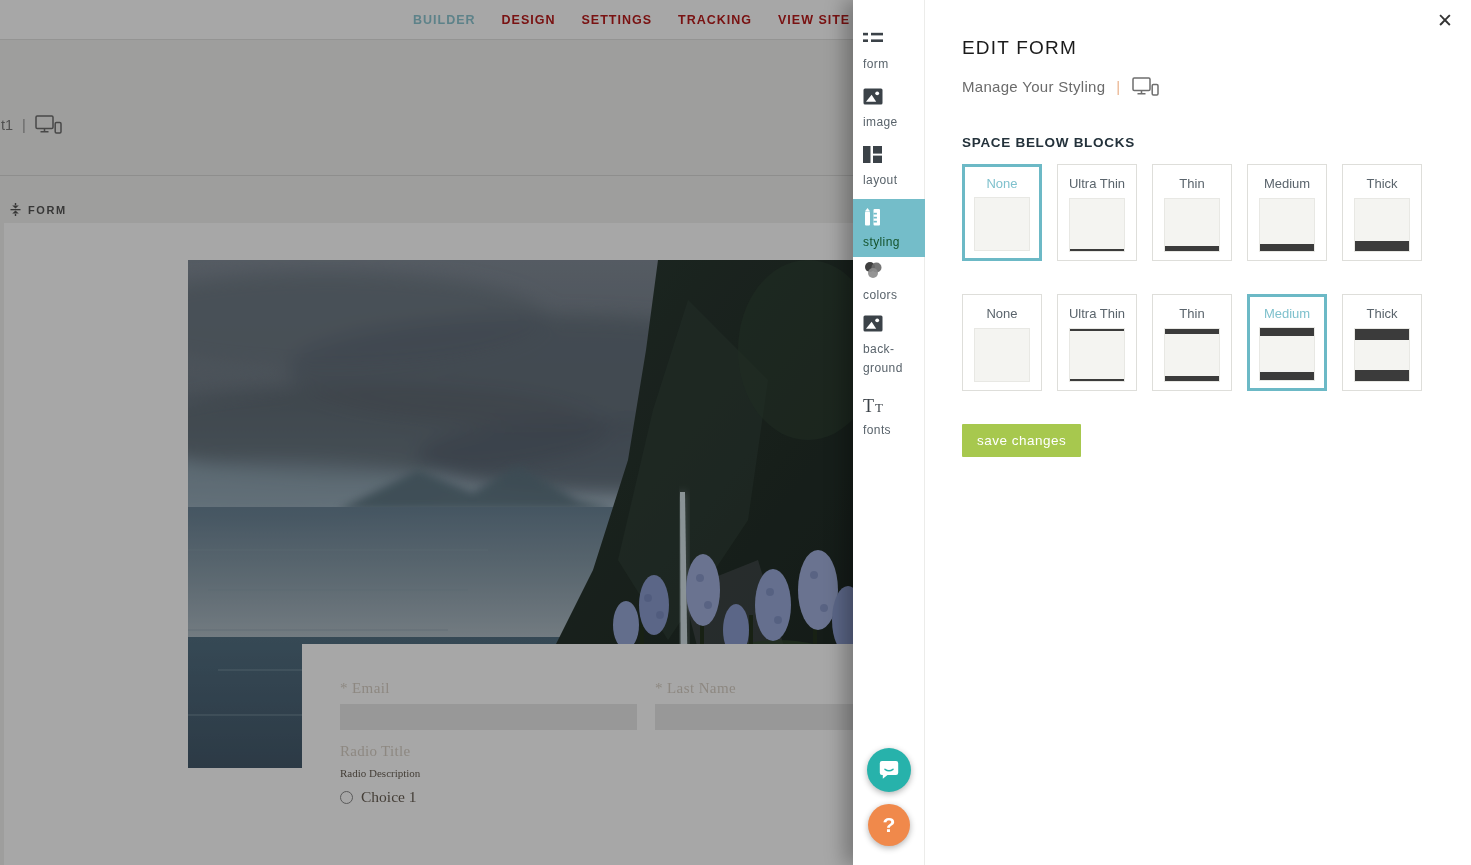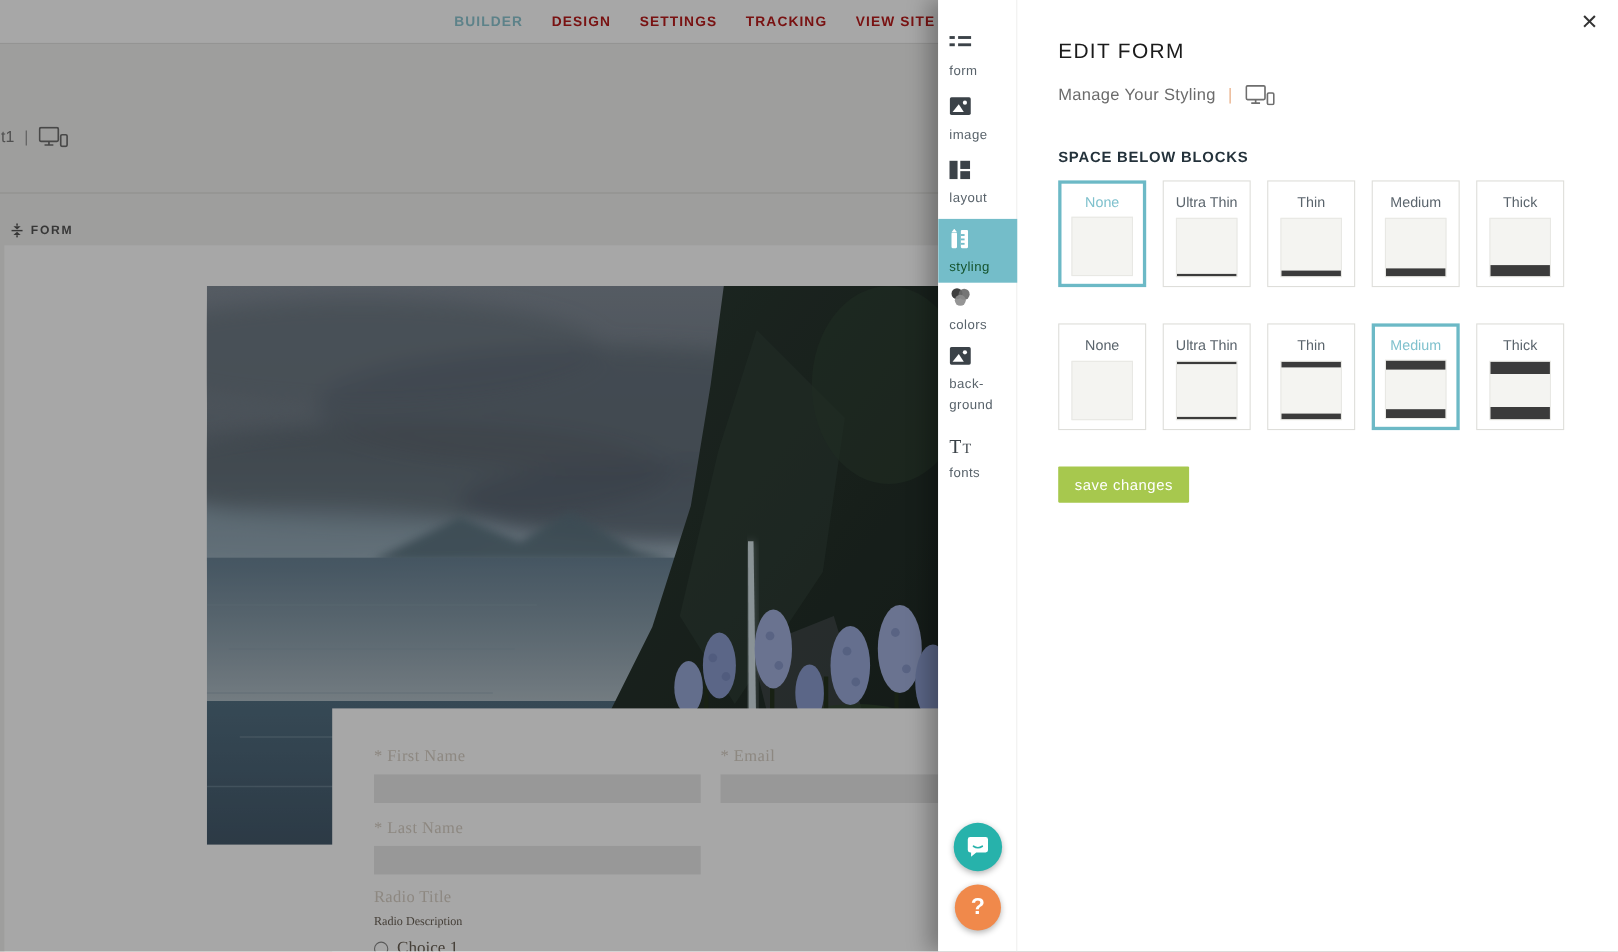--- a/index.html
+++ b/index.html
@@ -206,24 +206,20 @@
             <circle cx="626" cy="315" r="4"></circle>
               <circle cx="636" cy="348" r="4"></circle>
           </g>
         </g>
       </svg>
     </div>
 
     <div class="fields">
       <div class="fgrid" id="fieldsGrid">
           <div>
-            <div class="flabel">* First Name</div>
-            <div class="finput"></div>
-          </div>
-          <div>
             <div class="flabel">* Email</div>
             <div class="finput"></div>
           </div>
           <div>
             <div class="flabel">* Last Name</div>
             <div class="finput"></div>
           </div>
         </div>
       <div class="radio-group">
         <div class="radio-title">Radio Title</div>

